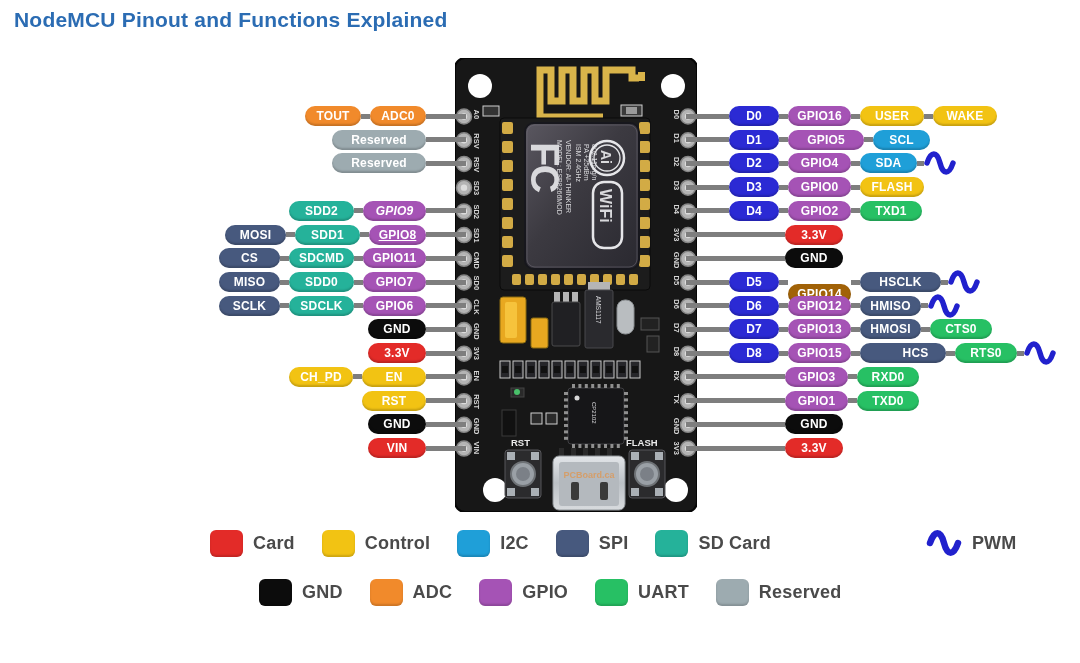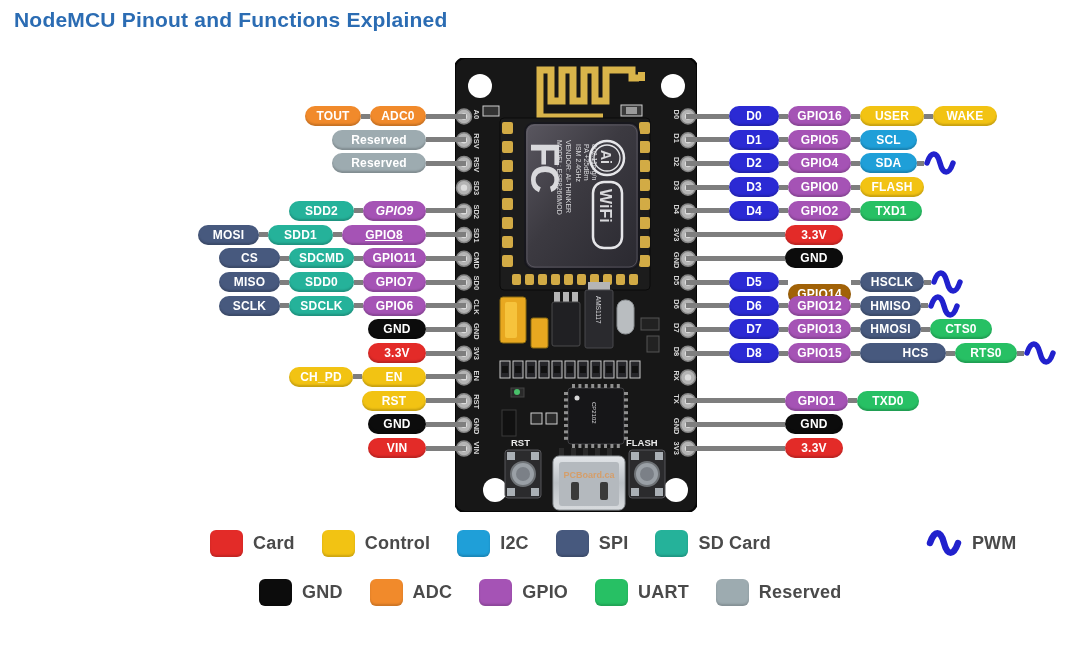--- a/index.html
+++ b/index.html
@@ -351,21 +351,21 @@
         <div class="badge" style="background: rgb(37, 178, 154); width: 65px;">SDD2</div>
         <div class="link" style="width: 9px;"></div>
         <div class="badge" style="background: rgb(165, 83, 181); width: 63px; font-style: italic;">GPIO9</div>
         <div class="link" style="width: 40px;"></div>
       </div>
       <div class="pin-row" style="top: 224.6px;">
         <div class="badge" style="background: rgb(71, 89, 126); width: 61px;">MOSI</div>
         <div class="link" style="width: 9px;"></div>
         <div class="badge" style="background: rgb(37, 178, 154); width: 65px;">SDD1</div>
         <div class="link" style="width: 9px;"></div>
-        <div class="badge" style="background: rgb(165, 83, 181); width: 84px; text-decoration: underline;">GPIO8</div>
+        <div class="badge" style="background: rgb(165, 83, 181); width: 57px; text-decoration: underline;">GPIO8</div>
         <div class="link" style="width: 40px;"></div>
       </div>
       <div class="pin-row" style="top: 248.32px;">
         <div class="badge" style="background: rgb(71, 89, 126); width: 61px;">CS</div>
         <div class="link" style="width: 9px;"></div>
         <div class="badge" style="background: rgb(37, 178, 154); width: 65px; text-align: center;">SDCMD</div>
         <div class="link" style="width: 9px;"></div>
         <div class="badge" style="background: rgb(165, 83, 181); width: 63px;">GPIO11</div>
         <div class="link" style="width: 40px;"></div>
       </div>
@@ -420,21 +420,21 @@
         <div class="badge" style="background: rgb(165, 83, 181); width: 63px;">GPIO16</div>
         <div class="link" style="width: 9px;"></div>
         <div class="badge" style="background: rgb(242, 195, 19); width: 64px;">USER</div>
         <div class="link" style="width: 9px;"></div>
         <div class="badge" style="background: rgb(242, 195, 19); width: 64px;">WAKE</div>
       </div>
       <div class="pin-row" style="top: 129.72px;">
         <div class="link" style="width: 43px;"></div>
         <div class="badge" style="background: rgb(43, 42, 212); width: 50px;">D1</div>
         <div class="link" style="width: 9px;"></div>
-        <div class="badge" style="background: rgb(165, 83, 181); width: 63px;">GPIO5</div>
+        <div class="badge" style="background: rgb(165, 83, 181); width: 76px;">GPIO5</div>
         <div class="link" style="width: 9px;"></div>
         <div class="badge" style="background: rgb(31, 159, 216); width: 57px;">SCL</div>
       </div>
       <div class="pin-row" style="top: 153.44px;">
         <div class="link" style="width: 43px;"></div>
         <div class="badge" style="background: rgb(43, 42, 212); width: 50px;">D2</div>
         <div class="link" style="width: 9px;"></div>
         <div class="badge" style="background: rgb(165, 83, 181); width: 63px;">GPIO4</div>
         <div class="link" style="width: 9px;"></div>
         <div class="badge" style="background: rgb(31, 159, 216); width: 57px;">SDA</div>
@@ -468,21 +468,21 @@
       <div class="pin-row" style="top: 248.32px;">
         <div class="link" style="width: 99px;"></div>
         <div class="badge" style="background: rgb(12, 12, 12); width: 58px;">GND</div>
       </div>
       <div class="pin-row" style="top: 272.04px;">
         <div class="link" style="width: 43px;"></div>
         <div class="badge" style="background: rgb(43, 42, 212); width: 50px;">D5</div>
         <div class="link" style="width: 9px;"></div>
         <div class="badge" style="background: #a16207; width: 63px; margin-top: 23px;">GPIO14</div>
         <div class="link" style="width: 9px;"></div>
-        <div class="badge" style="background: rgb(71, 89, 126); width: 64px;">HSCLK</div>
+        <div class="badge" style="background: rgb(71, 89, 126); width: 81px;">HSCLK</div>
         <div class="link" style="width: 7px;"></div>
         <div class="pwm-wave">
           <svg width="32" height="26" viewBox="0 0 32 26">
             <path d="M3,13 C7,1 13,1 16,13 C19,25 25,25 29,13" fill="none" stroke="#2121cd" stroke-width="5.5" stroke-linecap="round"></path>
           </svg>
         </div>
       </div>
       <div class="pin-row" style="top: 295.76px;">
         <div class="link" style="width: 43px;"></div>
         <div class="badge" style="background: rgb(43, 42, 212); width: 50px;">D6</div>
@@ -515,20 +515,26 @@
         <div class="link" style="width: 9px;"></div>
         <div class="badge" style="background: rgb(71, 89, 126); width: 61px; padding-left: 25px;">HCS</div>
         <div class="link" style="width: 9px;"></div>
         <div class="badge" style="background: rgb(39, 192, 100); width: 62px;">RTS0</div>
         <div class="link" style="width: 7px;"></div>
         <div class="pwm-wave">
           <svg width="32" height="26" viewBox="0 0 32 26">
             <path d="M3,13 C7,1 13,1 16,13 C19,25 25,25 29,13" fill="none" stroke="#2121cd" stroke-width="5.5" stroke-linecap="round"></path>
           </svg>
         </div>
+      </div>
+      <div class="pin-row" style="top: 366.92px;">
+        <div class="link" style="width: 99px;"></div>
+        <div class="badge" style="background: rgb(165, 83, 181); width: 63px;">GPIO3</div>
+        <div class="link" style="width: 9px;"></div>
+        <div class="badge" style="background: rgb(39, 192, 100); width: 62px;">RXD0</div>
       </div>
       <div class="pin-row" style="top: 390.64px;">
         <div class="link" style="width: 99px;"></div>
         <div class="badge" style="background: rgb(165, 83, 181); width: 63px;">GPIO1</div>
         <div class="link" style="width: 9px;"></div>
         <div class="badge" style="background: rgb(39, 192, 100); width: 62px;">TXD0</div>
       </div>
       <div class="pin-row" style="top: 414.36px;">
         <div class="link" style="width: 99px;"></div>
         <div class="badge" style="background: rgb(12, 12, 12); width: 58px;">GND</div>

